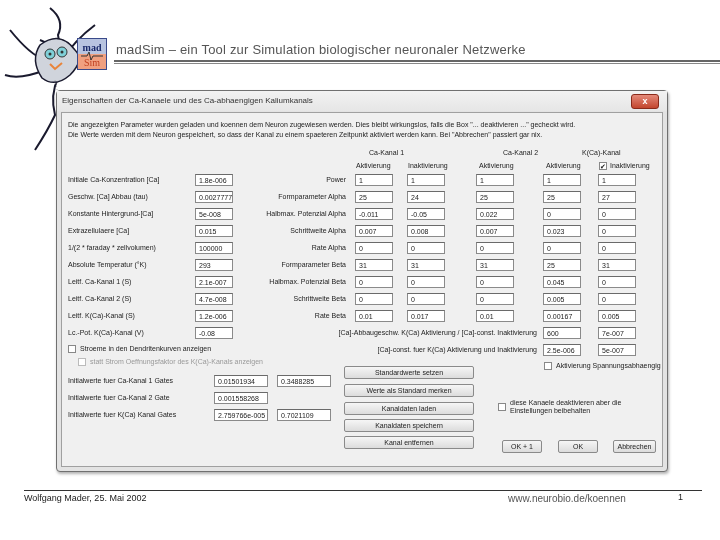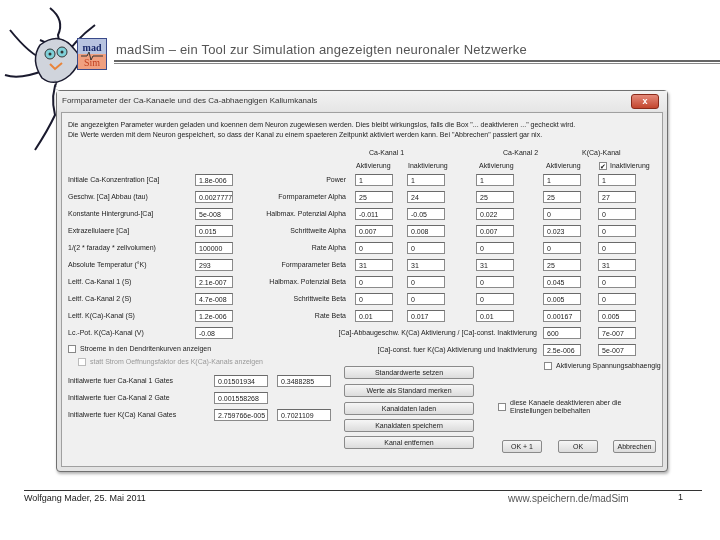--- a/index.html
+++ b/index.html
@@ -45,27 +45,27 @@
   <svg width="30" height="32" viewBox="0 0 30 32">
     <rect x="0.5" y="0.5" width="29" height="31" fill="#b8c4e0" stroke="#3a4a8a"></rect>
     <rect x="1" y="16" width="28" height="15" fill="#f0a080"></rect>
     <text x="15" y="13" font-size="10" text-anchor="middle" fill="#1a2a6a" font-family="Liberation Serif, serif" font-weight="bold">mad</text>
     <text x="15" y="28" font-size="10" text-anchor="middle" fill="#c04020" font-family="Liberation Serif, serif">Sim</text>
     <path d="M4 18 L10 18 L12 14 L14 22 L16 18 L26 18" fill="none" stroke="#333" stroke-width="1"></path>
   </svg>
 </div>
 
 <div class="slide-title-bar">
-  <span class="slide-title">madSim – ein Tool zur Simulation angezeigten neuronaler Netzwerke</span>
+  <span class="slide-title">madSim – ein Tool zur Simulation biologischer neuronaler Netzwerke</span>
   <div class="title-rule"></div>
 </div>
 
 <div class="dialog">
   <div class="dialog-titlebar">
-    <span class="dialog-title">Formparameter der Ca-Kanaele und des Ca-abhaengigen Kaliumkanals</span>
+    <span class="dialog-title">Eigenschaften der Ca-Kanaele und des Ca-abhaengigen Kaliumkanals</span>
     <div class="close-btn"><span>x</span></div>
   </div>
   <div class="dialog-body">
     <div class="info" style="top:8px;">Die angezeigten Parameter wurden geladen und koennen dem Neuron zugewiesen werden. Dies bleibt wirkungslos, falls die Box "... deaktivieren ..." gecheckt wird.</div>
     <div class="info" style="top:18px;">Die Werte werden mit dem Neuron gespeichert, so dass der Kanal zu einem spaeteren Zeitpunkt aktiviert werden kann. Bei "Abbrechen" passiert gar nix.</div>
 
     <div class="lbl" style="left:307px; top:36px;">Ca-Kanal 1</div>
     <div class="lbl" style="left:441px; top:36px;">Ca-Kanal 2</div>
     <div class="lbl" style="left:520px; top:36px;">K(Ca)-Kanal</div>
 
@@ -194,15 +194,15 @@
     <div class="lbl" style="left:448px; top:286px;">diese Kanaele deaktivieren aber die</div>
     <div class="lbl" style="left:448px; top:294px;">Einstellungen beibehalten</div>
 
     <div class="btn" style="left:440px; top:327px; width:40px;">OK + 1</div>
     <div class="btn" style="left:496px; top:327px; width:40px;">OK</div>
     <div class="btn" style="left:551px; top:327px; width:43px;">Abbrechen</div>
   </div>
 </div>
 
 <div class="footer-rule"></div>
-<div class="footer-left">Wolfgang Mader,  25. Mai 2011</div>
-<div class="footer-url">www.speichern.de/madSim</div>
+<div class="footer-left">Wolfgang Mader,  25. Mai 2002</div>
+<div class="footer-url">www.neurobio.de/koennen</div>
 <div class="footer-page">1</div>
 
 </body></html>

